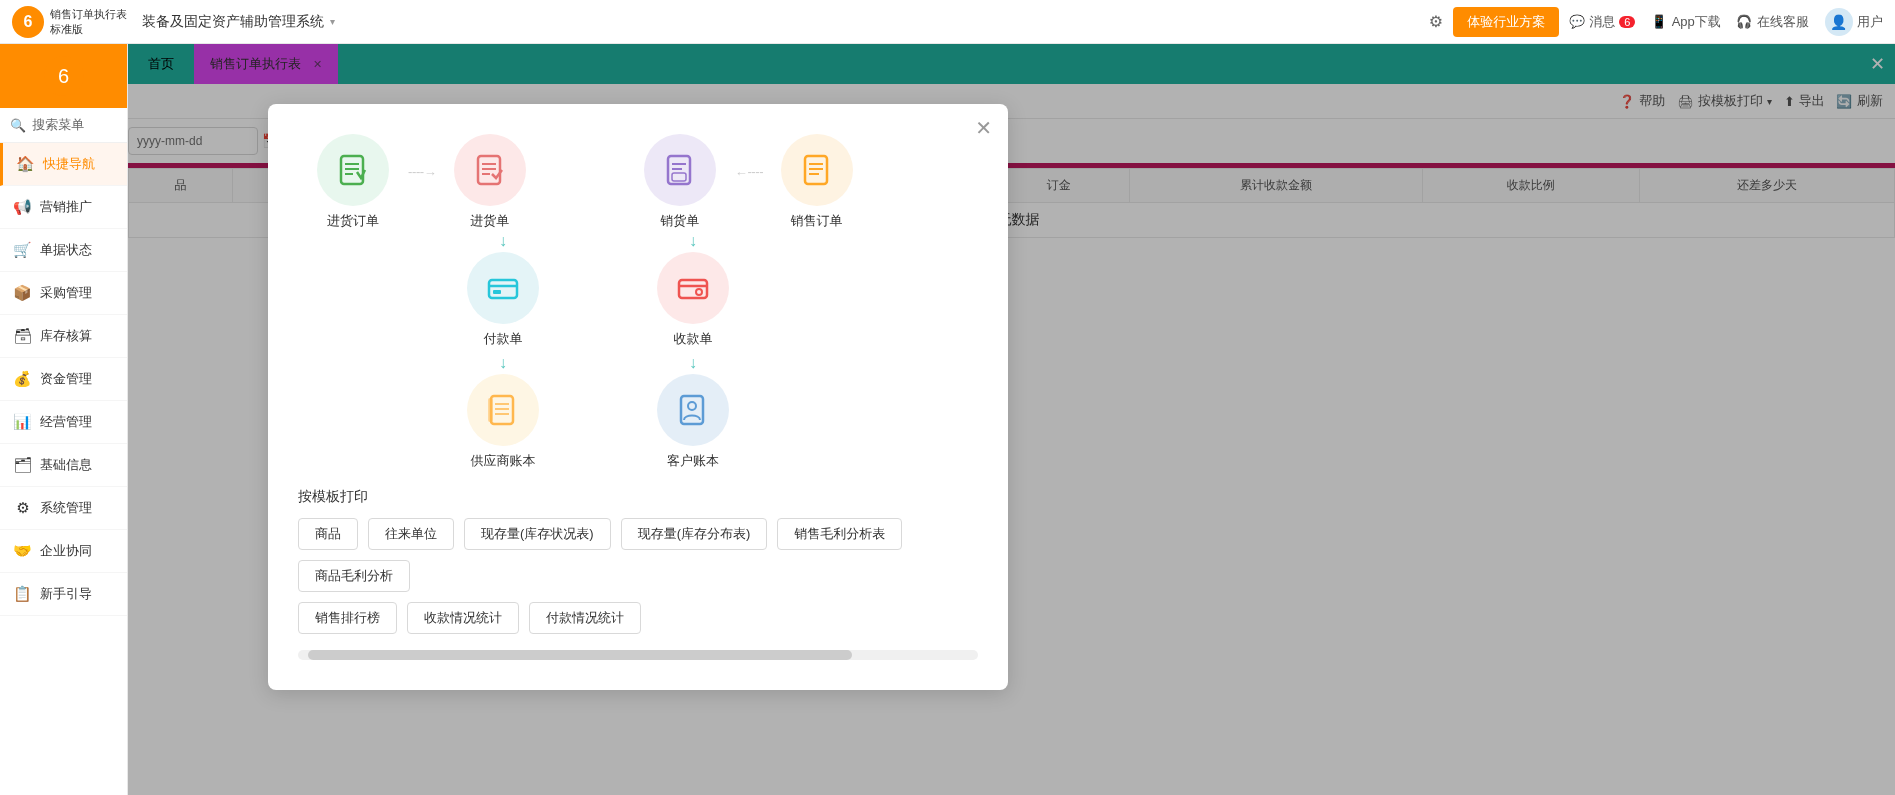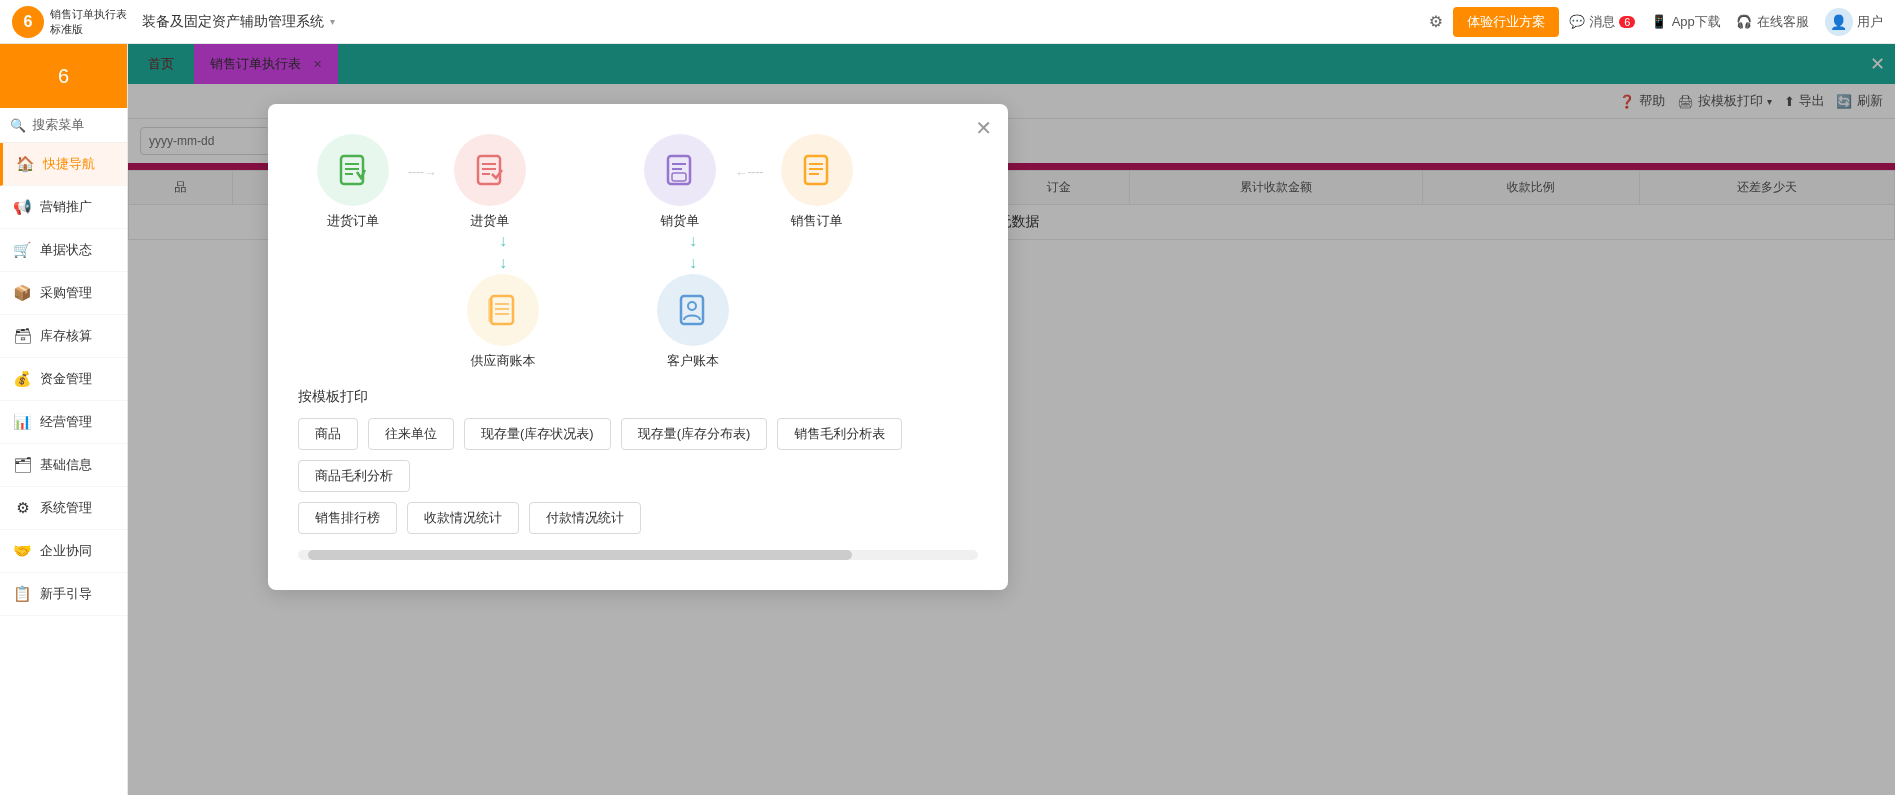--- a/index.html
+++ b/index.html
@@ -7,21 +7,21 @@
 
     
     .app-container { display: flex; flex-direction: column; height: 795px; width: 1895px; }
     .top-bar { display: flex; align-items: center; height: 44px; background: #fff; border-bottom: 1px solid #e8e8e8; padding: 0 12px; gap: 10px; }
     .main-area { display: flex; flex: 1; overflow: hidden; }
     .sidebar { width: 128px; background: #fff; border-right: 1px solid #e8e8e8; display: flex; flex-direction: column; }
     .content-area { flex: 1; display: flex; flex-direction: column; overflow: hidden; position: relative; }
     .tab-bar { display: flex; align-items: center; background: #20b2a0; height: 40px; padding: 0 0; }
     .tab-item { display: flex; align-items: center; padding: 0 16px; height: 100%; cursor: pointer; color: #fff; font-size: 13px; gap: 6px; }
     .tab-item.active { background: #d946ef; color: #333; }
-    .tab-home { color: #7f1d1d; padding: 0 20px; }
+    .tab-home { color: #000000; padding: 0 20px; }
 
     
     .logo-area { display: flex; align-items: center; gap: 6px; width: 120px; }
     .logo-icon { width: 32px; height: 32px; background: #ff8c00; border-radius: 50%; display: flex; align-items: center; justify-content: center; color: #fff; font-size: 16px; font-weight: bold; }
     .logo-text { font-size: 11px; color: #333; line-height: 1.3; }
     .system-title { display: flex; align-items: center; gap: 6px; color: #333; font-size: 14px; flex: 1; }
     .system-title-text { font-weight: 500; }
     .dropdown-arrow { color: #999; font-size: 10px; }
     .settings-icon { color: #666; cursor: pointer; font-size: 16px; }
     .experience-btn { background: #ff8c00; color: #fff; border: none; padding: 6px 14px; border-radius: 4px; cursor: pointer; font-size: 13px; }
@@ -41,21 +41,21 @@
 
     
     .tab-x { margin-left: 6px; font-size: 11px; opacity: 0.7; }
     .tab-bar-right { margin-left: auto; margin-right: 10px; color: #fff; font-size: 18px; cursor: pointer; }
 
     
     .page-toolbar { display: flex; align-items: center; justify-content: flex-end; padding: 8px 12px; background: #fff; border-bottom: 1px solid #e8e8e8; gap: 12px; }
     .toolbar-btn { display: flex; align-items: center; gap: 4px; color: #555; font-size: 13px; cursor: pointer; }
 
     
-    .filter-bar { background: #fff; padding: 8px 12px; display: flex; align-items: center; gap: 8px; border-bottom: 7px solid #be185d; flex-wrap: wrap; }
+    .filter-bar { background: #fff; padding: 8px 0; display: flex; align-items: center; gap: 8px; border-bottom: 5px solid #be185d; flex-wrap: wrap; }
     .filter-item { display: flex; align-items: center; gap: 4px; }
     .filter-label { color: #666; font-size: 12px; white-space: nowrap; }
     .filter-input { border: 1px solid #d9d9d9; border-radius: 4px; padding: 4px 8px; font-size: 12px; color: #333; width: 130px; height: 28px; }
     .filter-select { border: 1px solid #d9d9d9; border-radius: 4px; padding: 4px 8px; font-size: 12px; color: #333; width: 130px; height: 28px; background: #fff; }
     .query-btn { background: #ff8c00; color: #fff; border: none; padding: 5px 14px; border-radius: 4px; cursor: pointer; font-size: 13px; height: 28px; }
     .set-btn { background: #fff; color: #333; border: 1px solid #d9d9d9; padding: 5px 10px; border-radius: 4px; cursor: pointer; font-size: 13px; height: 28px; }
     .more-filter { color: #20b2a0; font-size: 12px; cursor: pointer; }
     .calendar-icon { color: #bbb; font-size: 14px; }
 
     
@@ -345,20 +345,45 @@
               <div style="width:40px;"></div>
               <div style="width:110px;display:flex;justify-content:center;">
                 <span class="arrow-down">↓</span>
               </div>
               <div style="width:80px;"></div>
               <div style="width:110px;display:flex;justify-content:center;">
                 <span class="arrow-down">↓</span>
               </div>
             </div>
 
+            <div style="display:flex;align-items:center;gap:0;margin-bottom:4px;">
+              <div style="width:110px;"></div>
+              <div style="width:40px;"></div>
+              <div class="flow-node">
+                <div class="flow-circle circle-cyan" style="display:flex;align-items:center;justify-content:center;width:72px;height:72px;border-radius:50%;">
+                  <svg width="36" height="36" viewBox="0 0 36 36">
+                      <rect x="4" y="10" width="28" height="18" rx="3" fill="none" stroke="#26c6da" stroke-width="2.5"></rect>
+                      <line x1="4" y1="16" x2="32" y2="16" stroke="#26c6da" stroke-width="2.5"></line>
+                      <rect x="8" y="20" width="8" height="4" rx="1" fill="#26c6da"></rect>
+                    </svg>
+                </div>
+                <span class="flow-label">付款单</span>
+              </div>
+              <div style="width:80px;"></div>
+              <div class="flow-node">
+                <div class="flow-circle circle-crimson" style="display:flex;align-items:center;justify-content:center;width:72px;height:72px;border-radius:50%;">
+                  <svg width="36" height="36" viewBox="0 0 36 36">
+                      <rect x="4" y="10" width="28" height="18" rx="3" fill="none" stroke="#ef5350" stroke-width="2.5"></rect>
+                      <line x1="4" y1="16" x2="32" y2="16" stroke="#ef5350" stroke-width="2.5"></line>
+                      <circle cx="24" cy="22" r="3" fill="none" stroke="#ef5350" stroke-width="2"></circle>
+                    </svg>
+                </div>
+                <span class="flow-label">收款单</span>
+              </div>
+            </div>
 
             <div style="display:flex;gap:0;margin-top:2px;margin-bottom:2px;">
               <div style="width:110px;"></div>
               <div style="width:40px;"></div>
               <div style="width:110px;display:flex;justify-content:center;">
                 <span class="arrow-down">↓</span>
               </div>
               <div style="width:80px;"></div>
               <div style="width:110px;display:flex;justify-content:center;">
                 <span class="arrow-down">↓</span>

